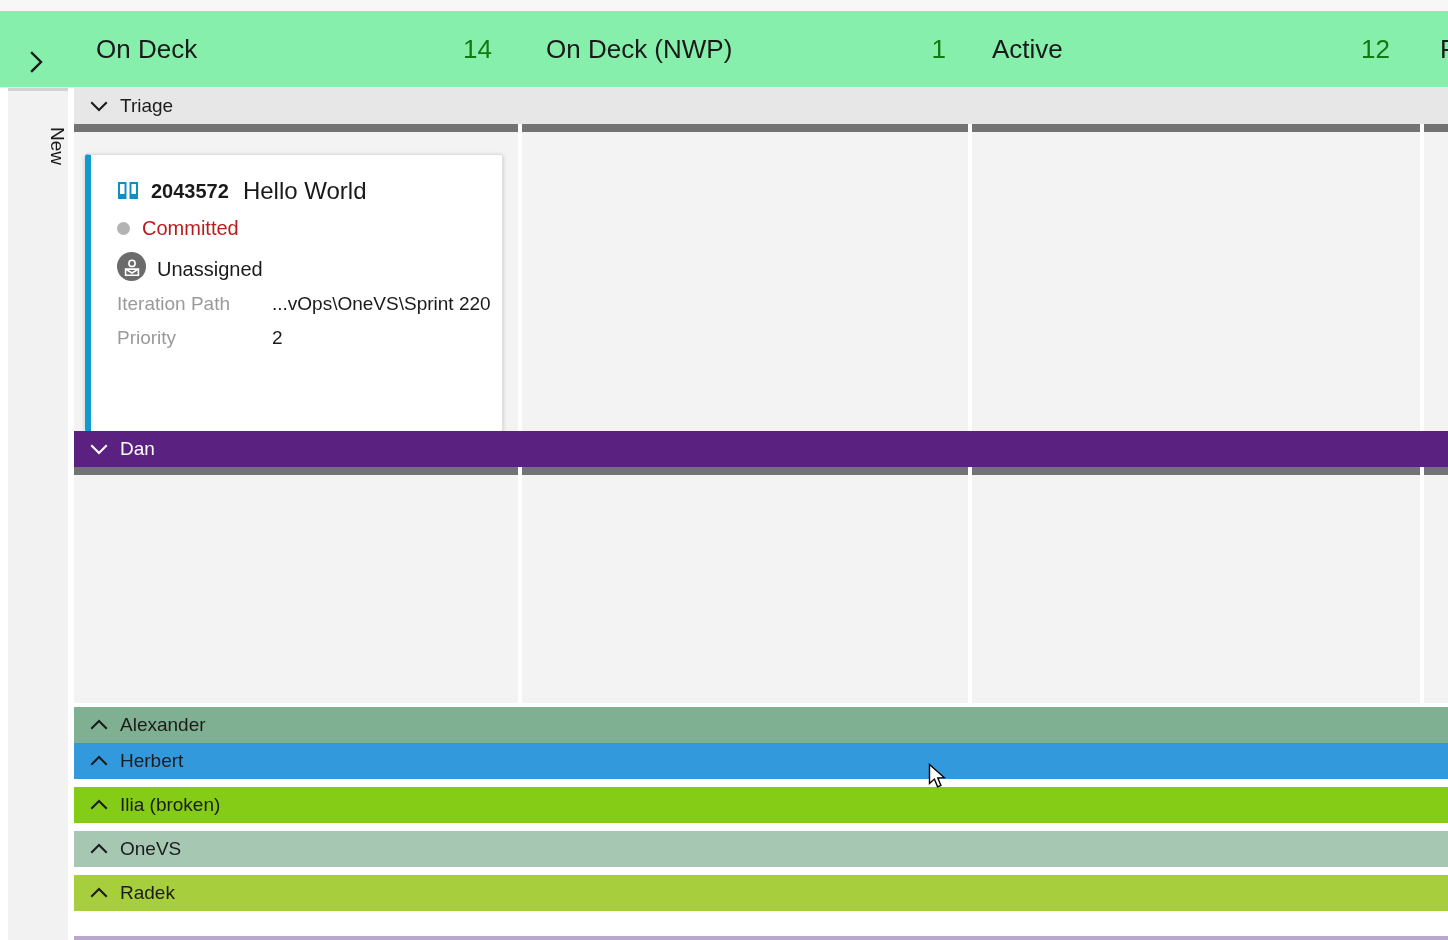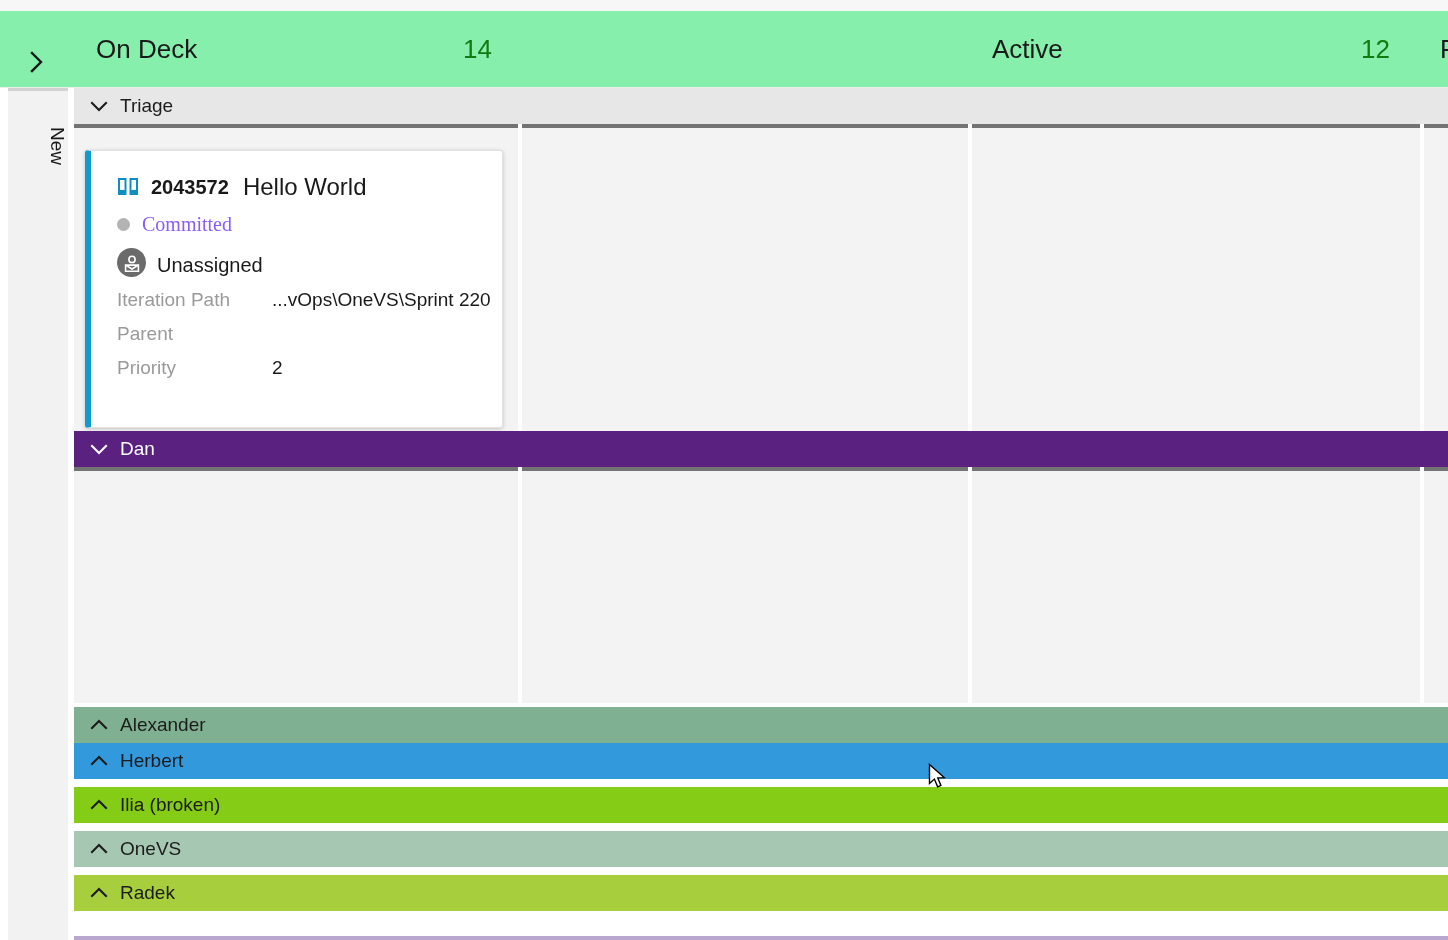--- a/index.html
+++ b/index.html
@@ -132,21 +132,21 @@
   
   .lane-body {
     position: relative;
     width: 1374px;
     background: #ffffff;
     display: flex;
     align-items: stretch;
   }
   .lane-body .cell {
     background: #f3f3f3;
-    border-top: 4px solid #737373;
+    border-top: 8px solid #737373;
     position: relative;
     flex: none;
   }
   .lane-body .gap { flex: none; background: #ffffff; }
 
   .cell-w  { width: 444px; }
   .cell-w2 { width: 446px; }
   .cell-w3 { width: 448px; }
   .cell-tail { width: 36px; }
   .gap-w { width: 4px; }
@@ -176,21 +176,21 @@
   .card-title { font-size: 24px; color: #1a1a1a; white-space: nowrap; }
 
   .card-row-state {
     display: flex; align-items: center;
     padding: 12px 0 0 26px;
   }
   .state-dot {
     width: 13px; height: 13px; border-radius: 50%;
     background: #b3b3b3; margin-right: 12px; flex: none;
   }
-  .state-text { font-size: 20px; color: #8b5cf6; font-family: Liberation Serif, serif; }
+  .state-text { font-size: 20px; color: #b91c1c; }
 
   .card-row-assignee {
     display: flex; align-items: flex-end;
     padding: 12px 8px 0 26px;
   }
   .avatar {
     width: 29px; height: 29px; border-radius: 50%;
     background: #6b6b6b; margin-right: 11px; flex: none;
     display: flex; align-items: center; justify-content: center;
   }
@@ -240,20 +240,24 @@
           <polyline points="4,4 13,13 4,22" fill="none" stroke="#1a1a1a" stroke-width="2.4" stroke-linecap="square" stroke-linejoin="miter"></polyline>
         </svg>
       </span>
     </div>
 
     <div class="col-head" id="ch-ondeck">
       <span class="title">On Deck</span>
       <span class="count">14</span>
     </div>
 
+    <div class="col-head" id="ch-ondecknwp">
+      <span class="title">On Deck (NWP)</span>
+      <span class="count">1</span>
+    </div>
 
     <div class="col-head" id="ch-active">
       <span class="title">Active</span>
       <span class="count">12</span>
     </div>
 
     <div class="col-head" id="ch-partial">
       <span class="title">R</span>
     </div>
   </div>
@@ -304,24 +308,20 @@
               </svg>
             </span>
             <span class="assignee-text">Unassigned</span>
           </div>
 
           <div class="field-row">
             <span class="field-label">Iteration Path</span>
             <span class="field-value">...vOps\OneVS\Sprint 220</span>
           </div>
 
-          <div class="field-row">
-            <span class="field-label">Parent</span>
-            <span class="field-value"></span>
-          </div>
 
           <div class="field-row">
             <span class="field-label">Priority</span>
             <span class="field-value">2</span>
           </div>
         </div>
 
       </div>
       <div class="gap gap-w"></div>
       <div class="cell cell-w2"></div>

